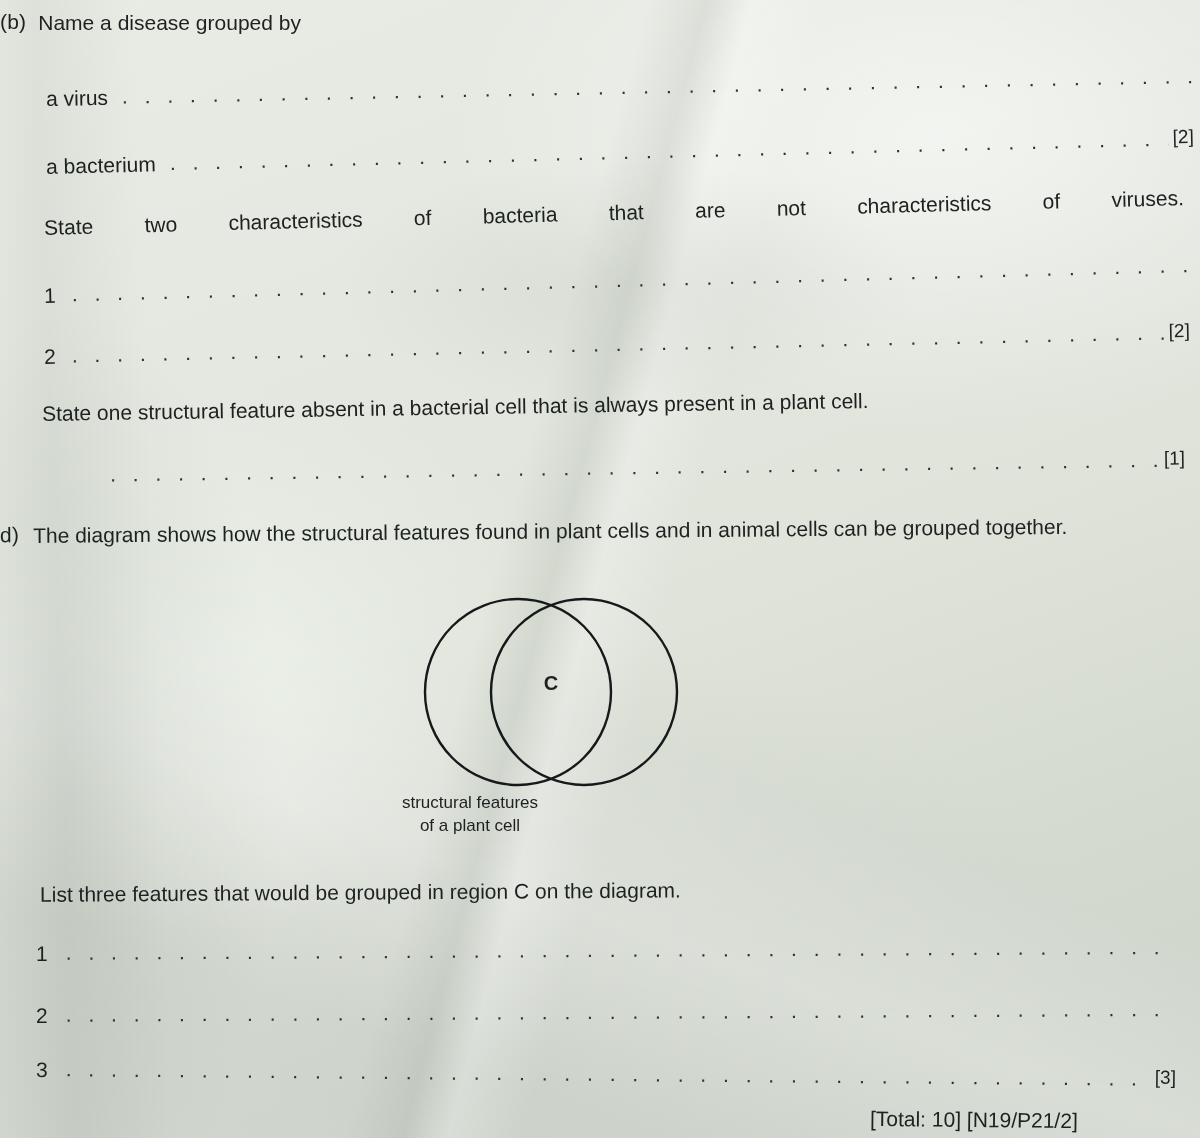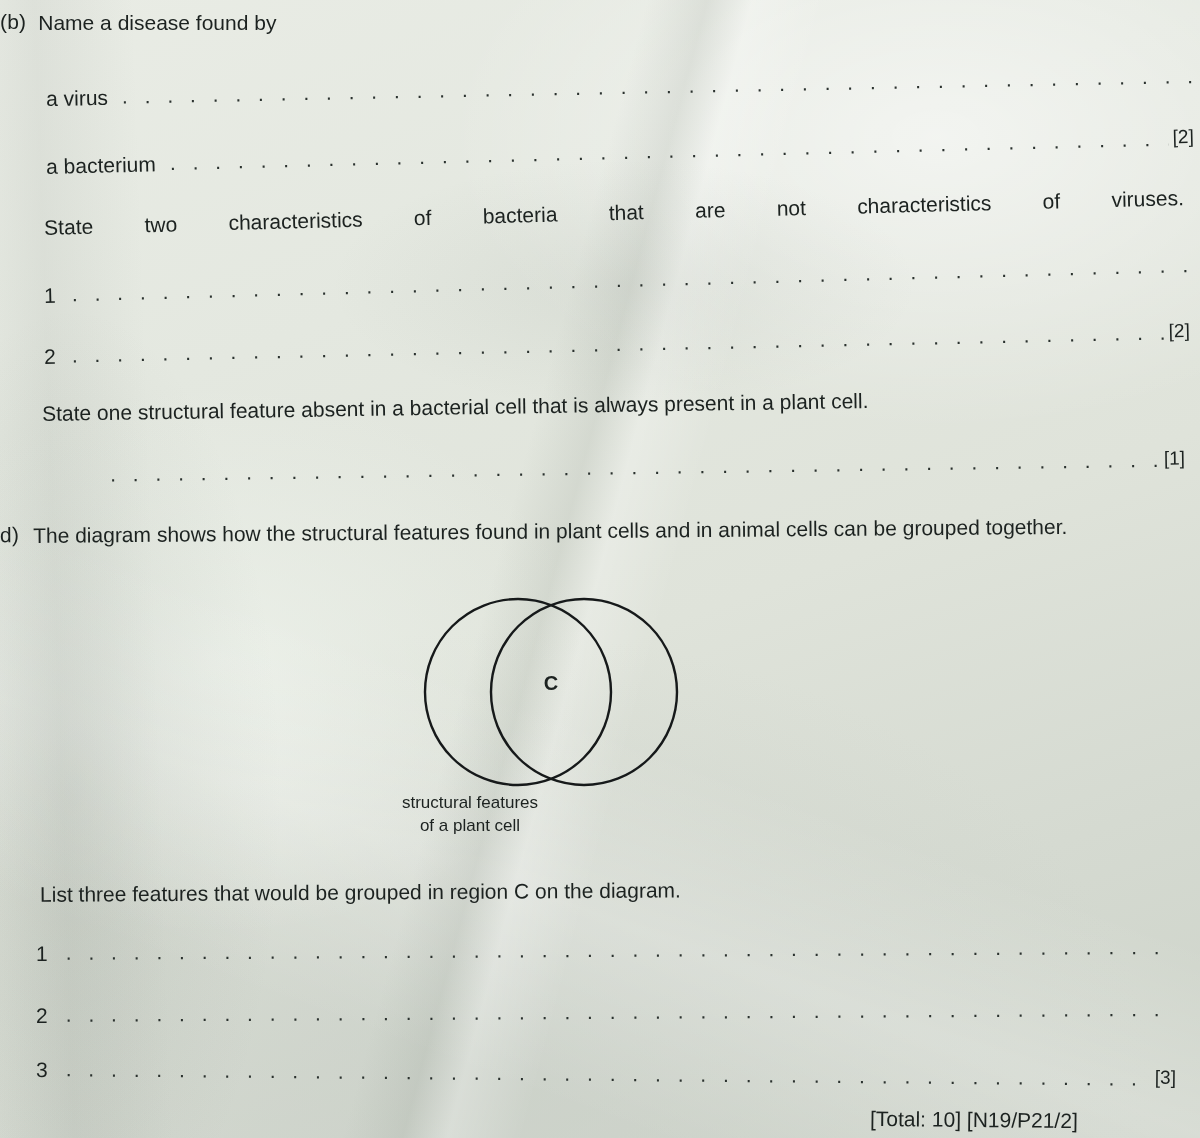--- a/index.html
+++ b/index.html
@@ -117,21 +117,21 @@
   }
 </style>
 </head>
 <body>
 
 <div id="page">
   <div class="sheet">
 
     <div class="row" style="left:0px; top:10px; width:1190px;">
       <span class="q-marker">(b)</span>
-      <span class="txt" style="margin-left:12px;">Name a disease found by</span>
+      <span class="txt" style="margin-left:12px;">Name a disease grouped by</span>
     </div>
 
     <div class="row" style="left:46px; top:75px; width:1150px; transform:rotate(-1.1deg);">
       <span class="label txt">a virus</span>
       <span class="dots" style="margin-left:14px;">. . . . . . . . . . . . . . . . . . . . . . . . . . . . . . . . . . . . . . . . . . . . . . . . . . . . . . . . . . . . . . . . . . . . . . . . . . . . . . . . . . . . . . . . . . . . . . . . . . . . . . . . . . . . . . . . .</span>
       <span class="marks"></span>
     </div>
 
     <div class="row" style="left:46px; top:140px; width:1148px; transform:rotate(-1.4deg);">
       <span class="label txt">a bacterium</span>

